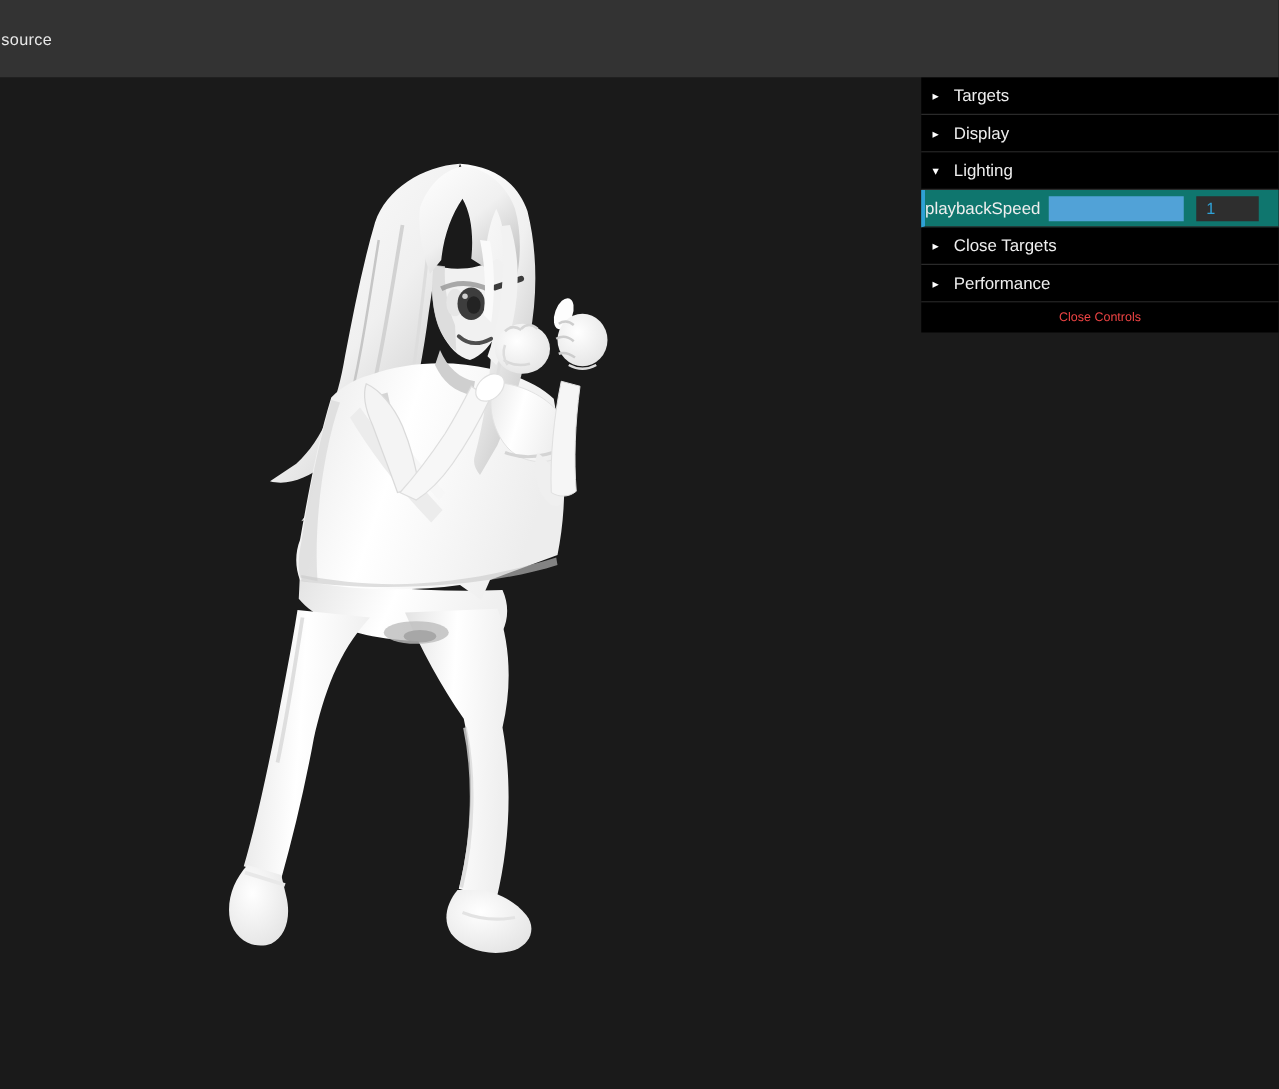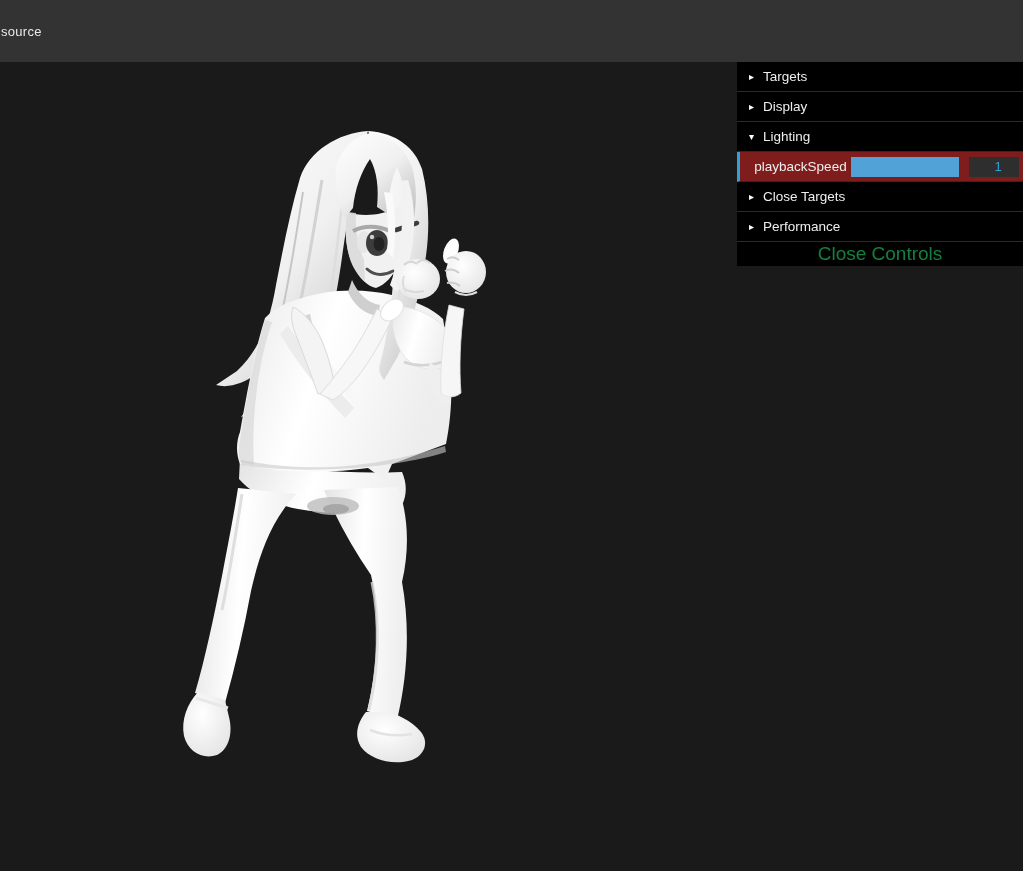--- a/index.html
+++ b/index.html
@@ -1,52 +1,52 @@
 <!DOCTYPE html>
 <html><head>
 <meta charset="utf-8">
 <style>
   * { margin:0; padding:0; box-sizing:border-box; }
   html,body { width:1023px; height:871px; overflow:hidden; background:#1a1a1a;
     font-family:"Liberation Sans", sans-serif; }
-  .screen { position:relative; width:1023px; height:871px;text-align:center; }
+  .screen { position:relative; width:1023px; height:871px; }
 
   
   .topbar { position:absolute; top:0; left:0; width:1023px; height:62px;
     background:#333333; display:flex; align-items:center; }
   .topbar .source { color:#e9e9e9; font-size:13px; letter-spacing:0.3px;
     margin-left:1px; cursor:pointer; }
 
   
   .viewport { position:absolute; top:62px; left:0; width:1023px; height:809px;
     background:#1a1a1a; }
   .viewport svg { position:absolute; top:0; left:0; width:1023px; height:809px; display:block; }
 
   
   .dg { position:absolute; top:0; right:0; width:286px; font-size:13.5px;
     color:#eeeeee; user-select:none; }
   .row { height:30px; display:flex; align-items:center;
     border-bottom:1px solid #2a2a2a; cursor:pointer; }
   .row.folder { background:#000000; padding-left:9px; }
   .row.folder .arrow { font-size:10px; color:#ffffff; width:11px; margin-right:6px; }
-  .row.ctrl { background:#7f1d1d; border-left:3px solid #888; padding-left:12px; }
+  .row.ctrl { background:#0f766e; border-left:3px solid #888; padding-left:0; }
   .clabel { white-space:nowrap; }
   .num-label { width:97px; flex:0 0 auto; }
   .slider { width:108px; height:20px; background:#303030; margin-left:2px;
     flex:0 0 auto; cursor:ew-resize; }
   .slider-fill { height:100%; background:#51a2d7; width:100%; }
   .numbox { width:50px; height:20px; background:#2e2e2e; color:#2FA1D6;
     margin-left:10px; padding-left:8px; line-height:20px; font-size:13px;
     flex:0 0 auto; cursor:text; }
   .checkbox { width:17px; height:17px; border-radius:4px; margin-left:7px;
     background:linear-gradient(#509af6,#2268e8); display:flex; align-items:center;
     justify-content:center; color:#ffffff; font-size:12px; font-weight:bold;
     box-shadow:0 0 0 0.5px rgba(255,255,255,.25) inset; cursor:pointer; }
-  .closebtn { height:24px; background:#000000; color:#15803d; display:flex;
-    align-items:center; justify-content:center; font-size:19px;
+  .closebtn { height:24px; background:#000000; color:#ef4444; display:flex;
+    align-items:center; justify-content:center; font-size:10px;
     border-bottom:none; cursor:pointer; }
 </style>
 </head>
 <body>
 
 <div class="screen">
 
   <header class="topbar">
     <span class="source">source</span>
   </header>

